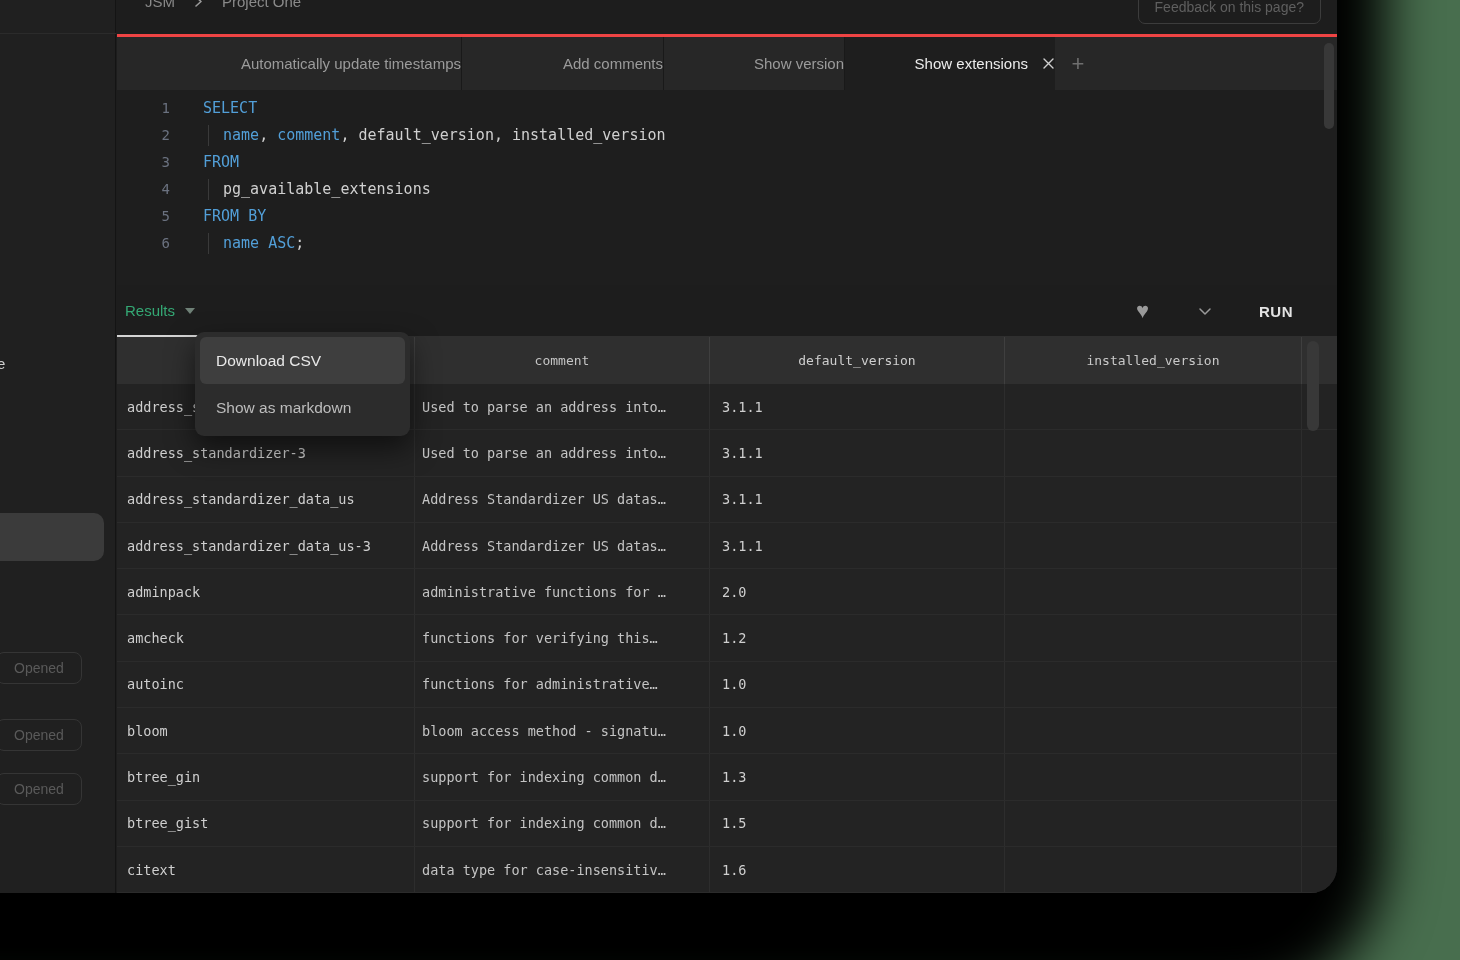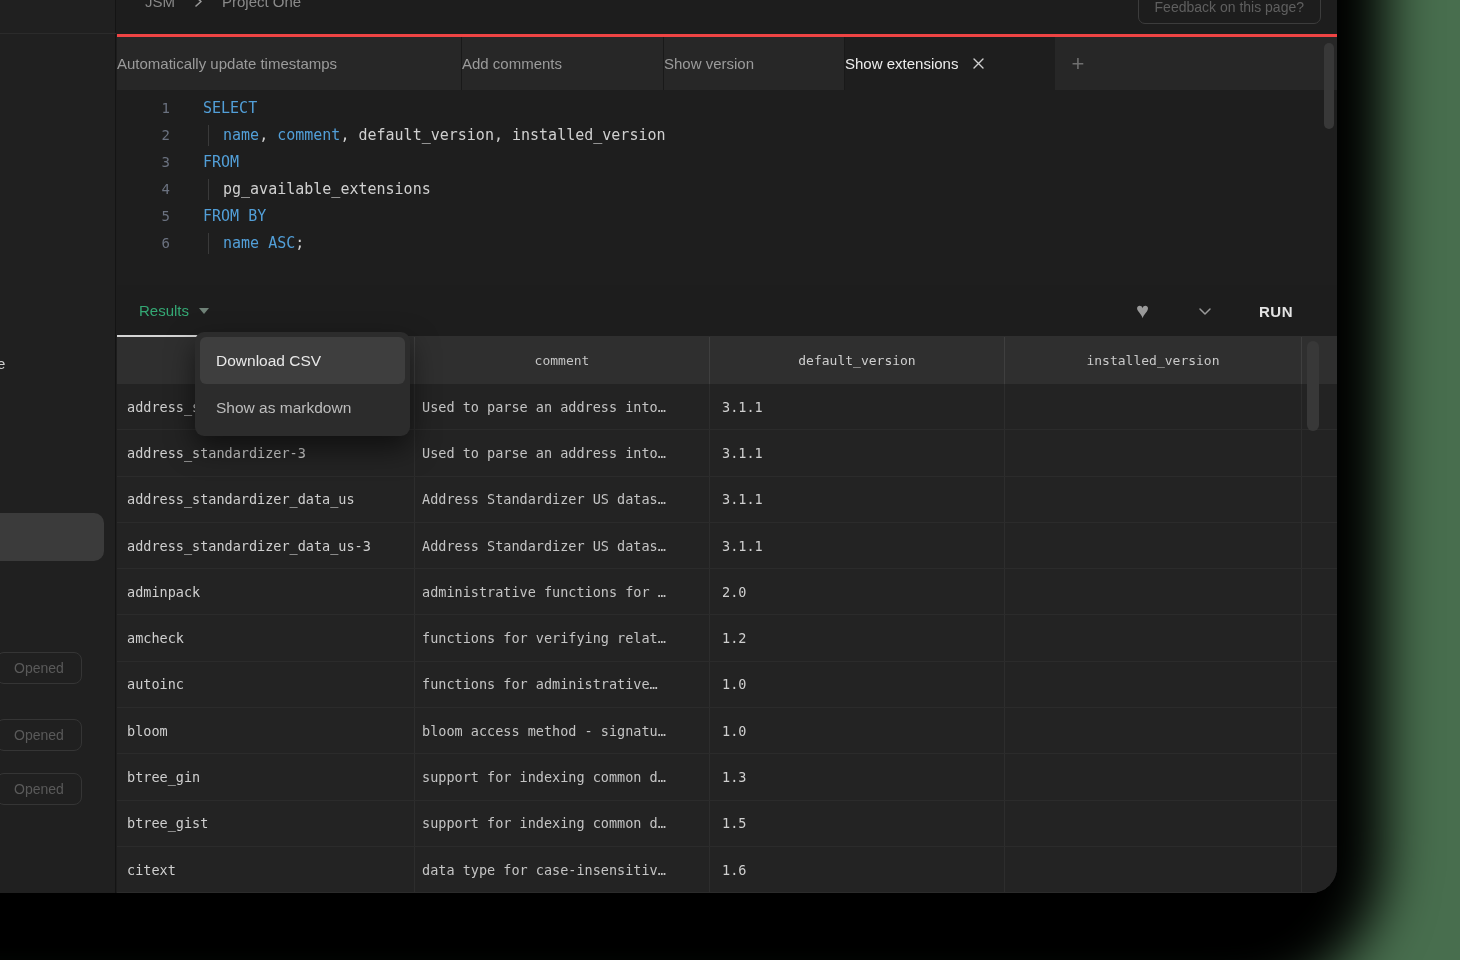--- a/index.html
+++ b/index.html
@@ -34,21 +34,21 @@
   
   .main{position:absolute;left:117px;top:0;width:1220px;height:893px}
 
   .topbar{position:relative;height:37px;background:var(--panel);border-bottom:3px solid #ef4444}
   .breadcrumb{position:absolute;left:28px;top:-7px;display:flex;align-items:center;gap:18px;color:#8a8a8a;font-size:15px}
   .crumb-sep{display:flex;align-items:center}
   .feedback-btn{position:absolute;right:16px;top:-10px;height:34px;padding:0 16px;border:1px solid #3c3c3c;
                 border-radius:7px;background:transparent;color:#5f5f5f;font-size:14px;display:flex;align-items:center}
 
   .tabbar{position:relative;height:53px;background:#272727;display:flex;align-items:stretch}
-  .tab{display:flex;align-items:center;justify-content:flex-start;gap:14px;color:#9b9b9b;font-size:15px;
+  .tab{display:flex;align-items:center;justify-content:flex-end;gap:14px;color:#9b9b9b;font-size:15px;
        border-right:1px solid #191919;cursor:default}
   .tab:nth-of-type(1){width:345px}
   .tab:nth-of-type(2){width:202px}
   .tab:nth-of-type(3){width:181px}
   .tab:nth-of-type(4){width:210px}
   .tab.active{background:#1e1e1e;color:#ececec;border-right:none}
   .tab-close{display:flex;align-items:center}
   .new-tab{display:flex;align-items:center;justify-content:center;width:46px;color:#6f6f6f;font-size:22px;font-weight:300}
 
   .editor{position:relative;height:195px;background:var(--editor);padding-top:5px;
@@ -56,21 +56,21 @@
   .line{display:flex;height:27px;line-height:27px}
   .gutter{width:53px;text-align:right;color:#6b7280;font-size:14px;flex:none}
   .code{margin-left:33px;white-space:pre}
   .code.indent{padding-left:20px;position:relative}
   .code.indent::before{content:"";position:absolute;left:5px;top:3px;bottom:3px;width:1px;background:#3a3a3a}
   .tok-keyword{color:var(--kw)}
   .tok-plain{color:var(--plain)}
 
   .toolbar{position:relative;height:52px;background:var(--panel);border-bottom:1px solid #2f2f2f;
            display:flex;align-items:center}
-  .results-trigger{display:flex;align-items:center;gap:10px;margin-left:22px;cursor:pointer}
+  .results-trigger{display:flex;align-items:center;gap:10px;margin-left:8px;cursor:pointer}
   .results-label{color:var(--green);font-size:15px}
   .results-caret{width:0;height:0;border-left:5px solid transparent;border-right:5px solid transparent;
                  border-top:6px solid #6f8177}
   .results-underline{position:absolute;left:0;bottom:-1px;width:98px;height:2px;background:#d4d4d4}
   .toolbar-right{position:absolute;right:44px;top:0;height:52px;display:flex;align-items:center}
   .heart{color:#9a9a9a;font-size:22px;line-height:1}
   .toolbar-chevron{margin-left:48px;display:flex;align-items:center}
   .run-btn{margin-left:46px;background:none;border:none;color:#e3e3e3;font-size:15px;font-weight:600;
            letter-spacing:.5px;font-family:"Liberation Sans",sans-serif;cursor:pointer}
 
@@ -233,21 +233,21 @@
               <div class="cell c3"></div>
             </div>
             <div class="grid-row">
               <div class="cell c0">adminpack</div>
               <div class="cell c1">administrative functions for …</div>
               <div class="cell c2">2.0</div>
               <div class="cell c3"></div>
             </div>
             <div class="grid-row">
               <div class="cell c0">amcheck</div>
-              <div class="cell c1">functions for verifying relat…</div>
+              <div class="cell c1">functions for verifying this…</div>
               <div class="cell c2">1.2</div>
               <div class="cell c3"></div>
             </div>
             <div class="grid-row">
               <div class="cell c0">autoinc</div>
               <div class="cell c1">functions for administrative…</div>
               <div class="cell c2">1.0</div>
               <div class="cell c3"></div>
             </div>
             <div class="grid-row">

